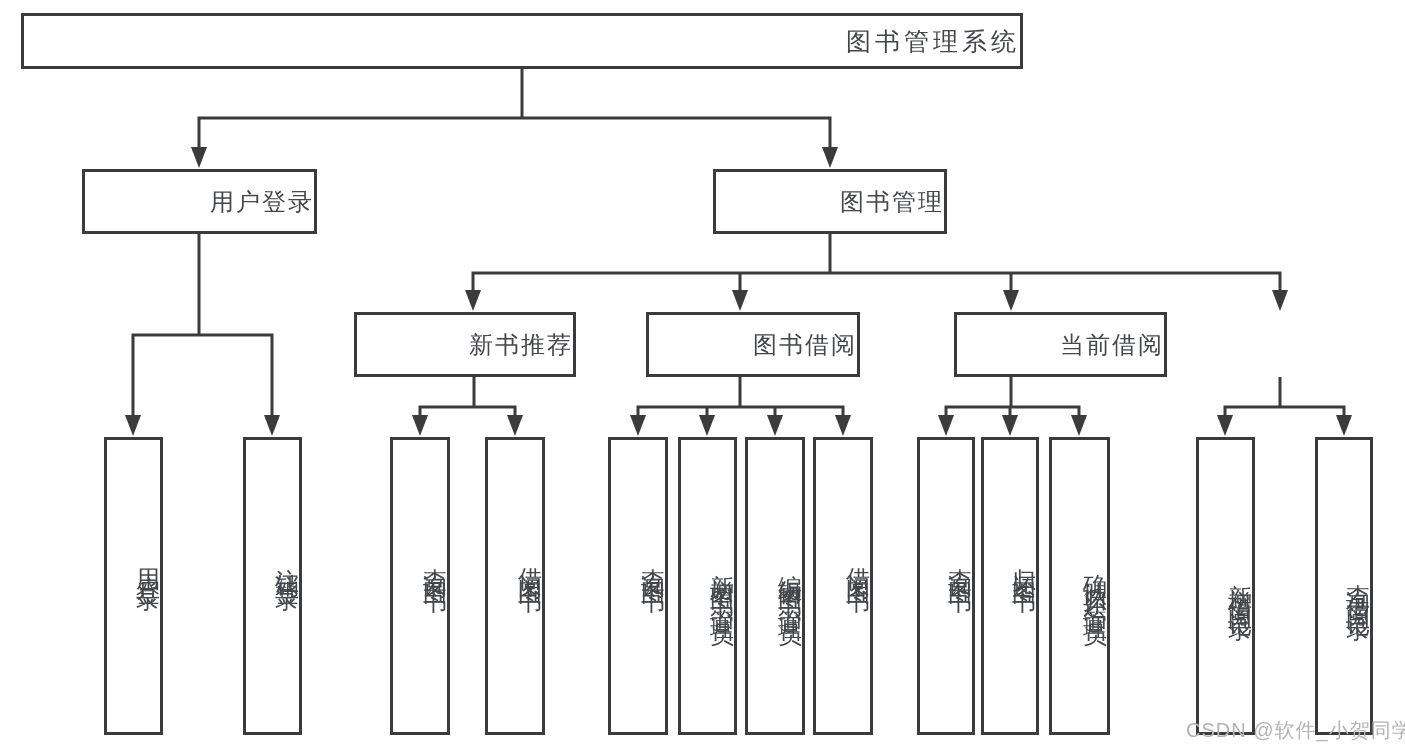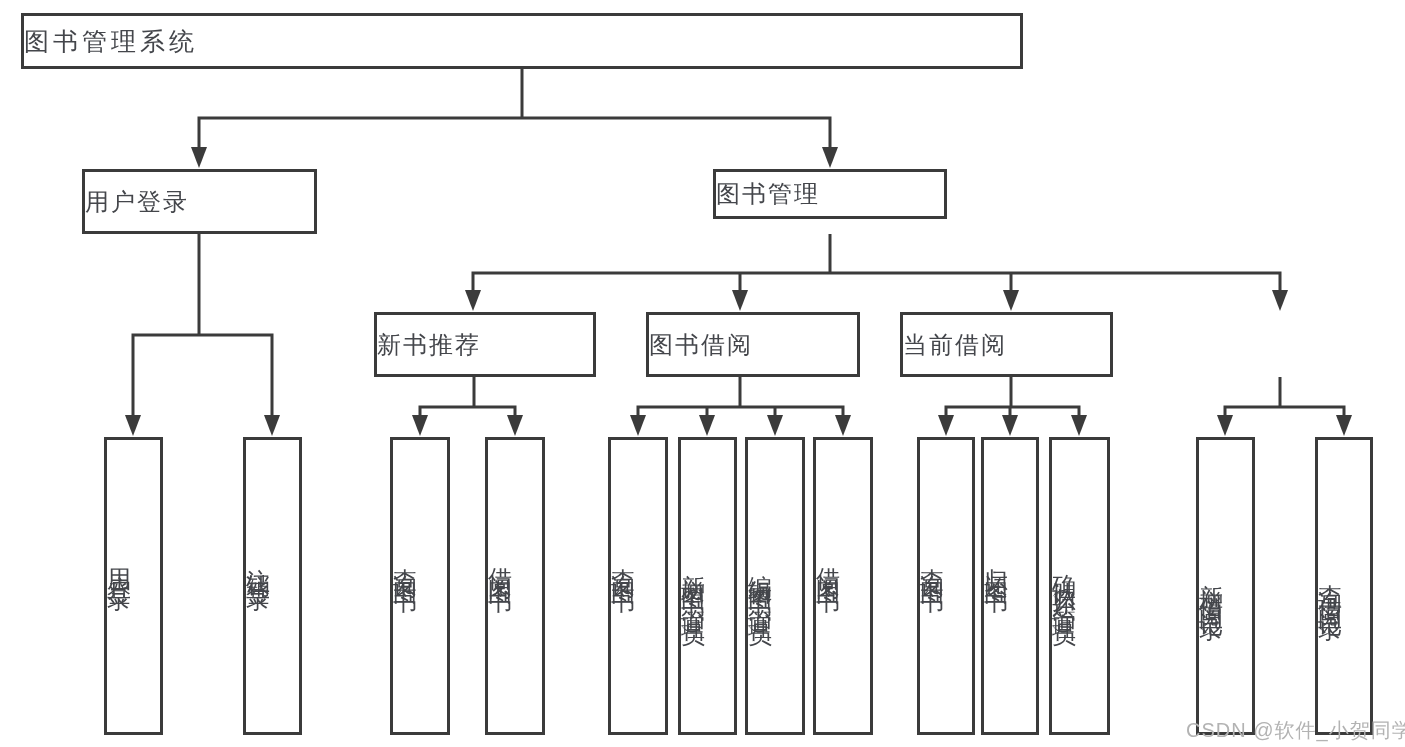--- a/index.html
+++ b/index.html
@@ -4,21 +4,21 @@
 <style>
   html,body{margin:0;padding:0;background:#ffffff;}
   .stage{
     position:relative;width:1405px;height:747px;background:#ffffff;
     font-family:"Liberation Sans","DejaVu Sans",sans-serif;overflow:hidden;
   }
   .edges{position:absolute;left:0;top:0;z-index:1;}
   .node{
     position:absolute;box-sizing:border-box;background:#ffffff;
     border:3px solid #3b3b3b;color:#44464b;display:flex;
-    align-items:center;justify-content:flex-start;z-index:2;
+    align-items:center;justify-content:flex-end;z-index:2;
   }
   .node.h{font-size:24px;letter-spacing:2px;white-space:nowrap;}
   .node.root{font-size:25px;letter-spacing:4px;}
   .node.v{font-size:24px;}
   .node.v .vtxt{
     writing-mode:vertical-rl;text-orientation:mixed;
     letter-spacing:7px;line-height:1;
   }
   .node.v4 .vtxt{padding-bottom:46px;}
   .watermark{
@@ -83,31 +83,31 @@
     </g>
   </svg>
 
   <div class="node h root" style="left:21px;top:13px;width:1002px;height:56px">
     <span>图书管理系统</span>
   </div>
 
   <div class="node h" style="left:82px;top:169px;width:235px;height:65px">
     <span>用户登录</span>
   </div>
-  <div class="node h" style="left:713px;top:169px;width:234px;height:50px">
+  <div class="node h" style="left:713px;top:169px;width:234px;height:65px">
     <span>图书管理</span>
   </div>
 
-  <div class="node h" style="left:374px;top:312px;width:222px;height:65px">
+  <div class="node h" style="left:354px;top:312px;width:222px;height:65px">
     <span>新书推荐</span>
   </div>
   <div class="node h" style="left:646px;top:312px;width:214px;height:65px">
     <span>图书借阅</span>
   </div>
-  <div class="node h" style="left:900px;top:312px;width:213px;height:65px">
+  <div class="node h" style="left:954px;top:312px;width:213px;height:65px">
     <span>当前借阅</span>
   </div>
 
   <div class="node v v4" style="left:104px;top:437px;width:59px;height:298px">
     <span class="vtxt">用户登录</span>
   </div>
   <div class="node v v4" style="left:243px;top:437px;width:59px;height:298px">
     <span class="vtxt">注销登录</span>
   </div>
 

